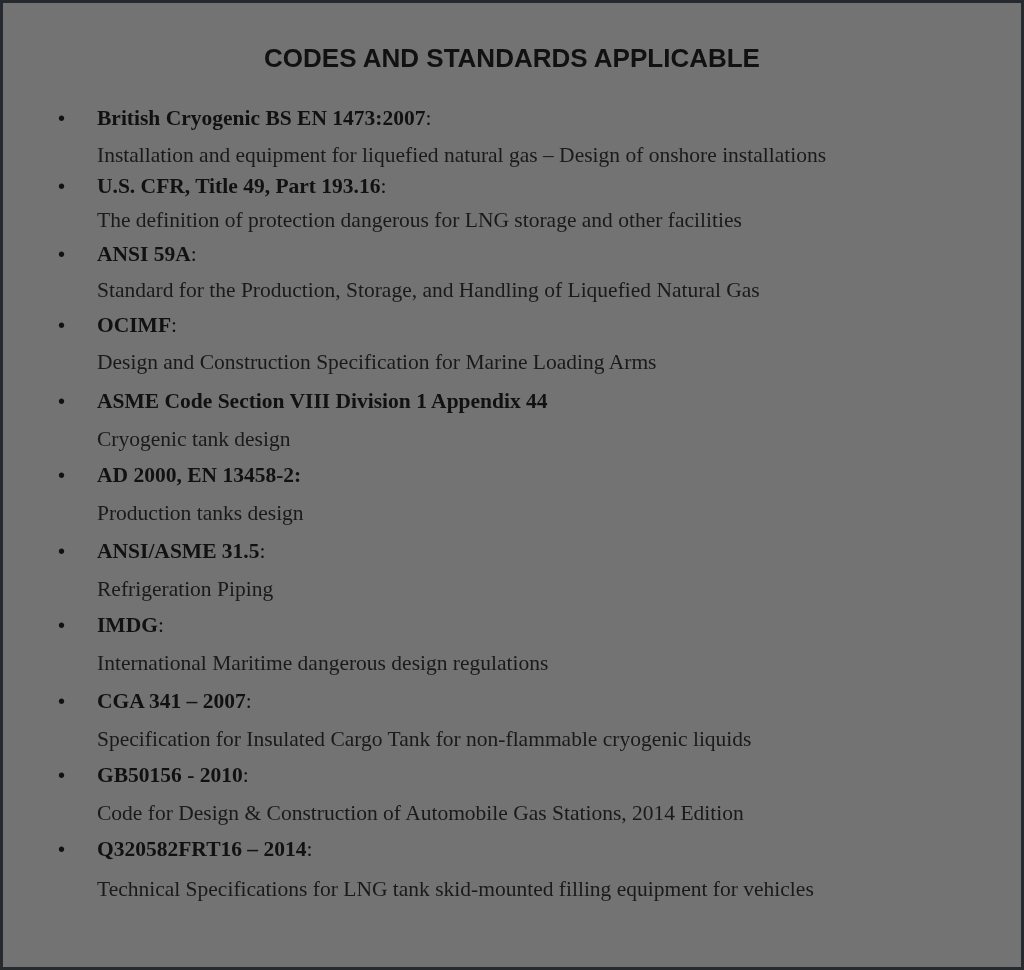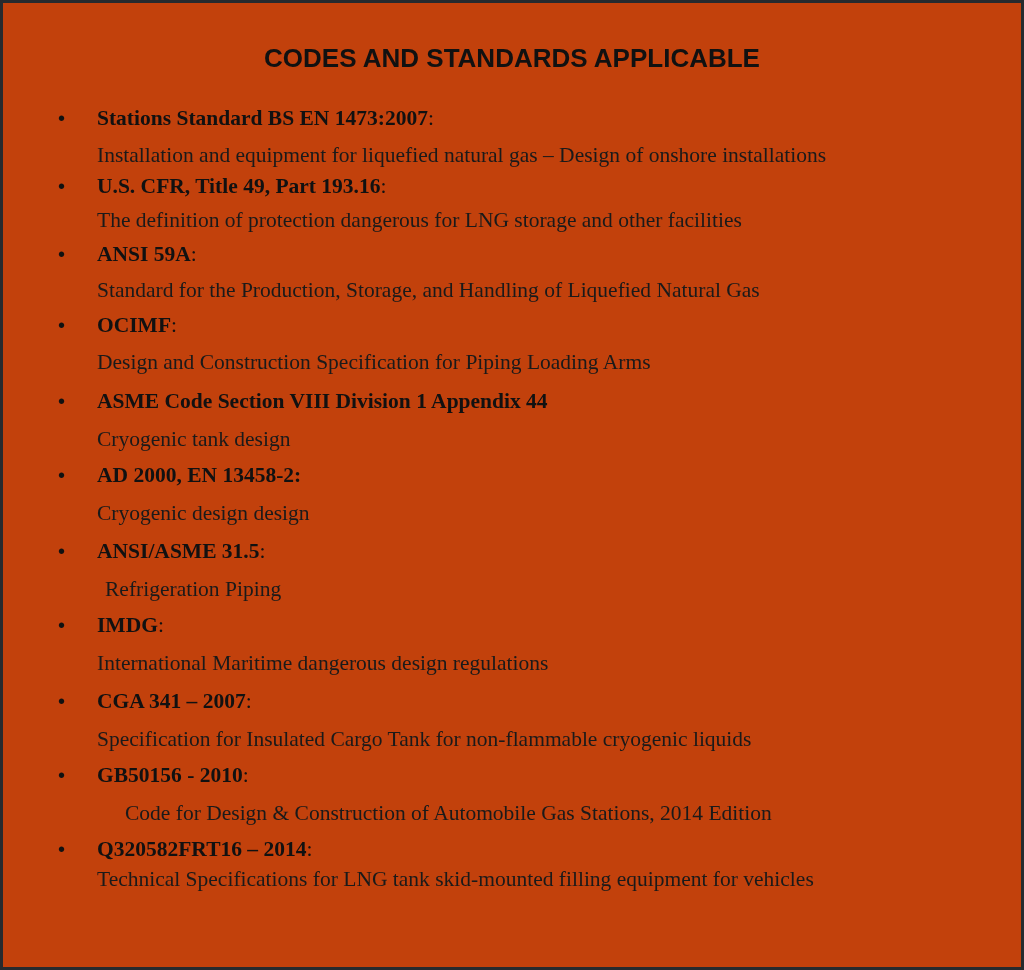--- a/index.html
+++ b/index.html
@@ -14,21 +14,21 @@
       overflow: hidden;
     }
     .frame {
       position: absolute;
       left: 0;
       top: 0;
       width: 1024px;
       height: 970px;
       box-sizing: border-box;
       border: 3px solid #22c55e;
-      background: #c2410c;
+      background: #737373;
     }
     .title {
       position: absolute;
       left: 0;
       right: 0;
       top: 38px;
       text-align: center;
       font-family: "Liberation Sans", sans-serif;
       font-weight: bold;
       font-size: 26px;
@@ -75,67 +75,67 @@
     }
   </style>
 </head>
 <body>
 
 <div class="frame" style="border-color: rgb(38, 42, 46);">
   <div class="title">CODES AND STANDARDS APPLICABLE</div>
   <div id="list">
       <div class="row" style="top: 102px;">
     <span class="bullet">•</span>
-    <span class="code"><span class="code-text">Stations Standard BS EN 1473:2007</span><span class="sep">:</span></span>
+    <span class="code"><span class="code-text">British Cryogenic BS EN 1473:2007</span><span class="sep">:</span></span>
     <span class="desc" style="top: 37px;">Installation and equipment for liquefied natural gas – Design of onshore installations</span>
   </div>
       <div class="row" style="top: 170px;">
     <span class="bullet">•</span>
     <span class="code"><span class="code-text">U.S. CFR, Title 49, Part 193.16</span><span class="sep">:</span></span>
     <span class="desc" style="top: 34px;">The definition of protection dangerous for LNG storage and other facilities</span>
   </div>
       <div class="row" style="top: 238px;">
     <span class="bullet">•</span>
     <span class="code"><span class="code-text">ANSI 59A</span><span class="sep">:</span></span>
     <span class="desc" style="top: 36px;">Standard for the Production, Storage, and Handling of Liquefied Natural Gas</span>
   </div>
       <div class="row" style="top: 309px;">
     <span class="bullet">•</span>
     <span class="code"><span class="code-text">OCIMF</span><span class="sep">:</span></span>
-    <span class="desc" style="top: 37px;">Design and Construction Specification for Piping Loading Arms</span>
+    <span class="desc" style="top: 37px;">Design and Construction Specification for Marine Loading Arms</span>
   </div>
       <div class="row" style="top: 385px;">
     <span class="bullet">•</span>
     <span class="code"><span class="code-text">ASME Code Section VIII Division 1 Appendix 44</span><span class="sep"></span></span>
     <span class="desc" style="top: 38px;">Cryogenic tank design</span>
   </div>
       <div class="row" style="top: 459px;">
     <span class="bullet">•</span>
     <span class="code"><span class="code-text">AD 2000, EN 13458-2</span><span class="sep bold">:</span></span>
-    <span class="desc" style="top: 38px;">Cryogenic design design</span>
+    <span class="desc" style="top: 38px;">Production tanks design</span>
   </div>
       <div class="row" style="top: 535px;">
     <span class="bullet">•</span>
     <span class="code"><span class="code-text">ANSI/ASME 31.5</span><span class="sep">:</span></span>
-    <span class="desc" style="top: 38px; margin-left: 8px;">Refrigeration Piping</span>
+    <span class="desc" style="top: 38px;">Refrigeration Piping</span>
   </div>
       <div class="row" style="top: 609px;">
     <span class="bullet">•</span>
     <span class="code"><span class="code-text">IMDG</span><span class="sep">:</span></span>
     <span class="desc" style="top: 38px;">International Maritime dangerous design regulations</span>
   </div>
       <div class="row" style="top: 685px;">
     <span class="bullet">•</span>
     <span class="code"><span class="code-text">CGA 341 – 2007</span><span class="sep">:</span></span>
     <span class="desc" style="top: 38px;">Specification for Insulated Cargo Tank for non-flammable cryogenic liquids</span>
   </div>
       <div class="row" style="top: 759px;">
     <span class="bullet">•</span>
     <span class="code"><span class="code-text">GB50156 - 2010</span><span class="sep">:</span></span>
-    <span class="desc" style="top: 38px; margin-left: 28px;">Code for Design &amp; Construction of Automobile Gas Stations, 2014 Edition</span>
+    <span class="desc" style="top: 38px;">Code for Design &amp; Construction of Automobile Gas Stations, 2014 Edition</span>
   </div>
       <div class="row" style="top: 833px;">
     <span class="bullet">•</span>
     <span class="code"><span class="code-text">Q320582FRT16 – 2014</span><span class="sep">:</span></span>
-    <span class="desc" style="top: 30px; text-align: center;">Technical Specifications for LNG tank skid-mounted filling equipment for vehicles</span>
+    <span class="desc" style="top: 40px; text-align: center;">Technical Specifications for LNG tank skid-mounted filling equipment for vehicles</span>
   </div>
     </div>
 </div>
 
 </body></html>

